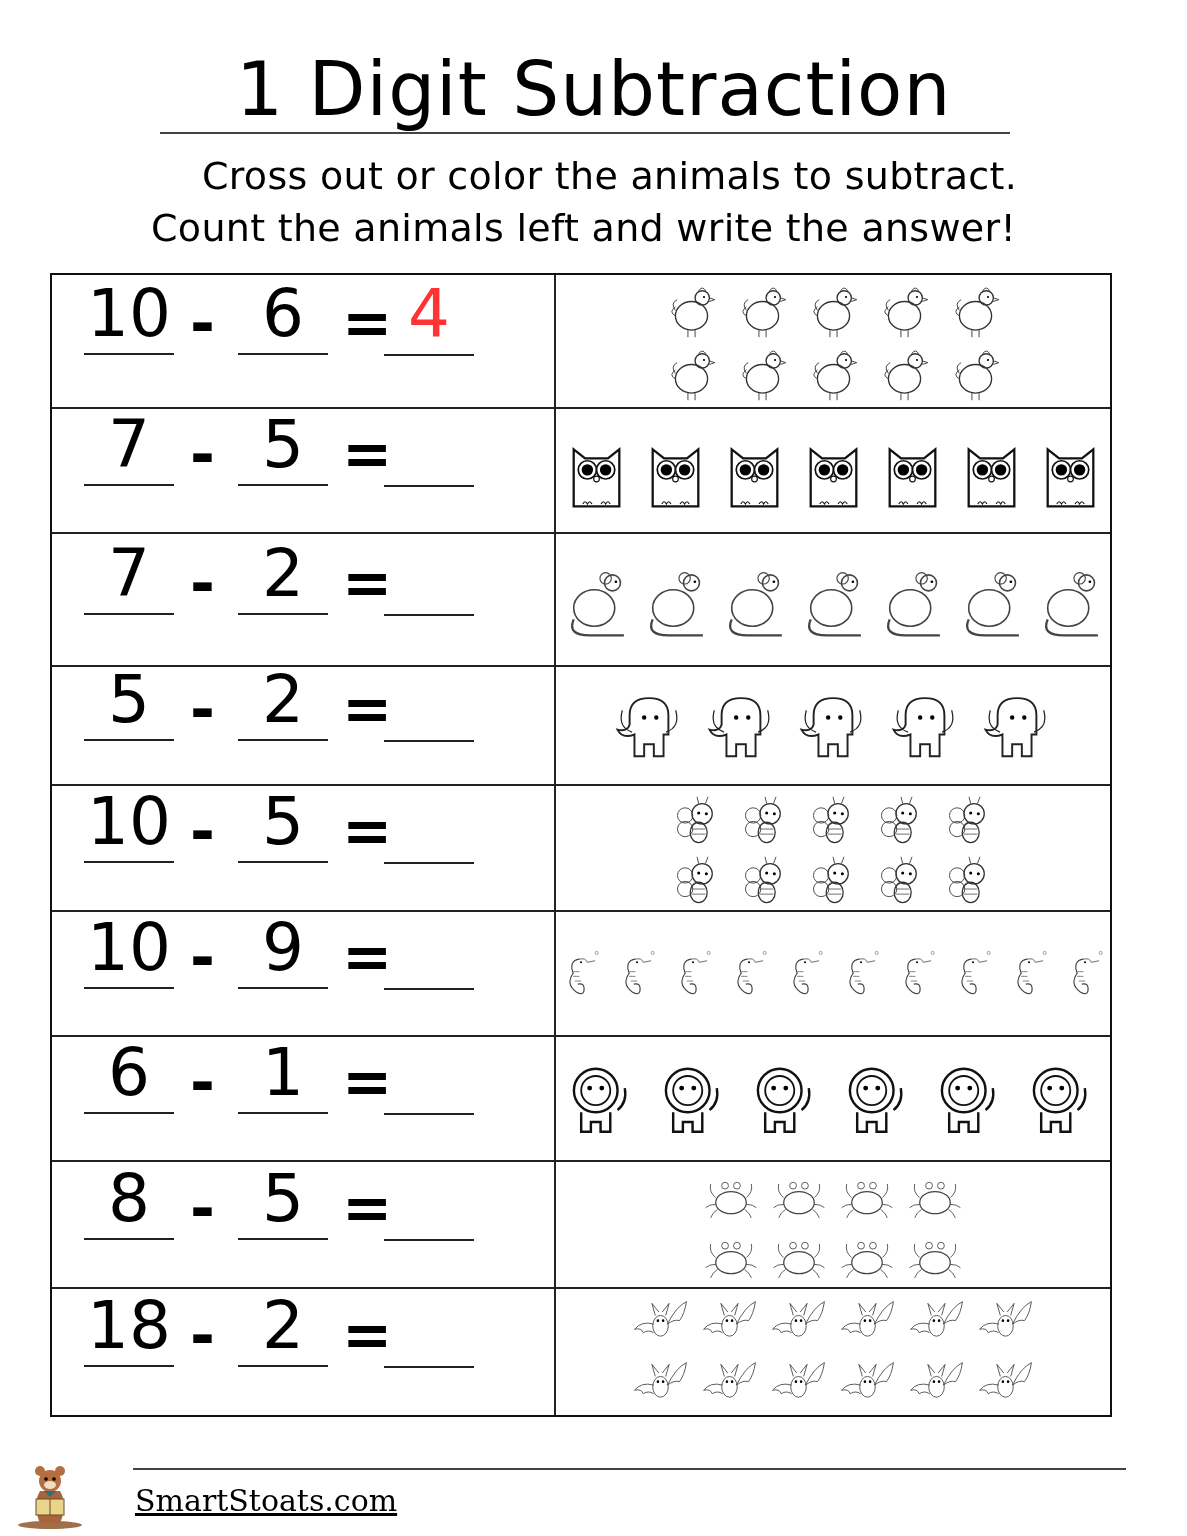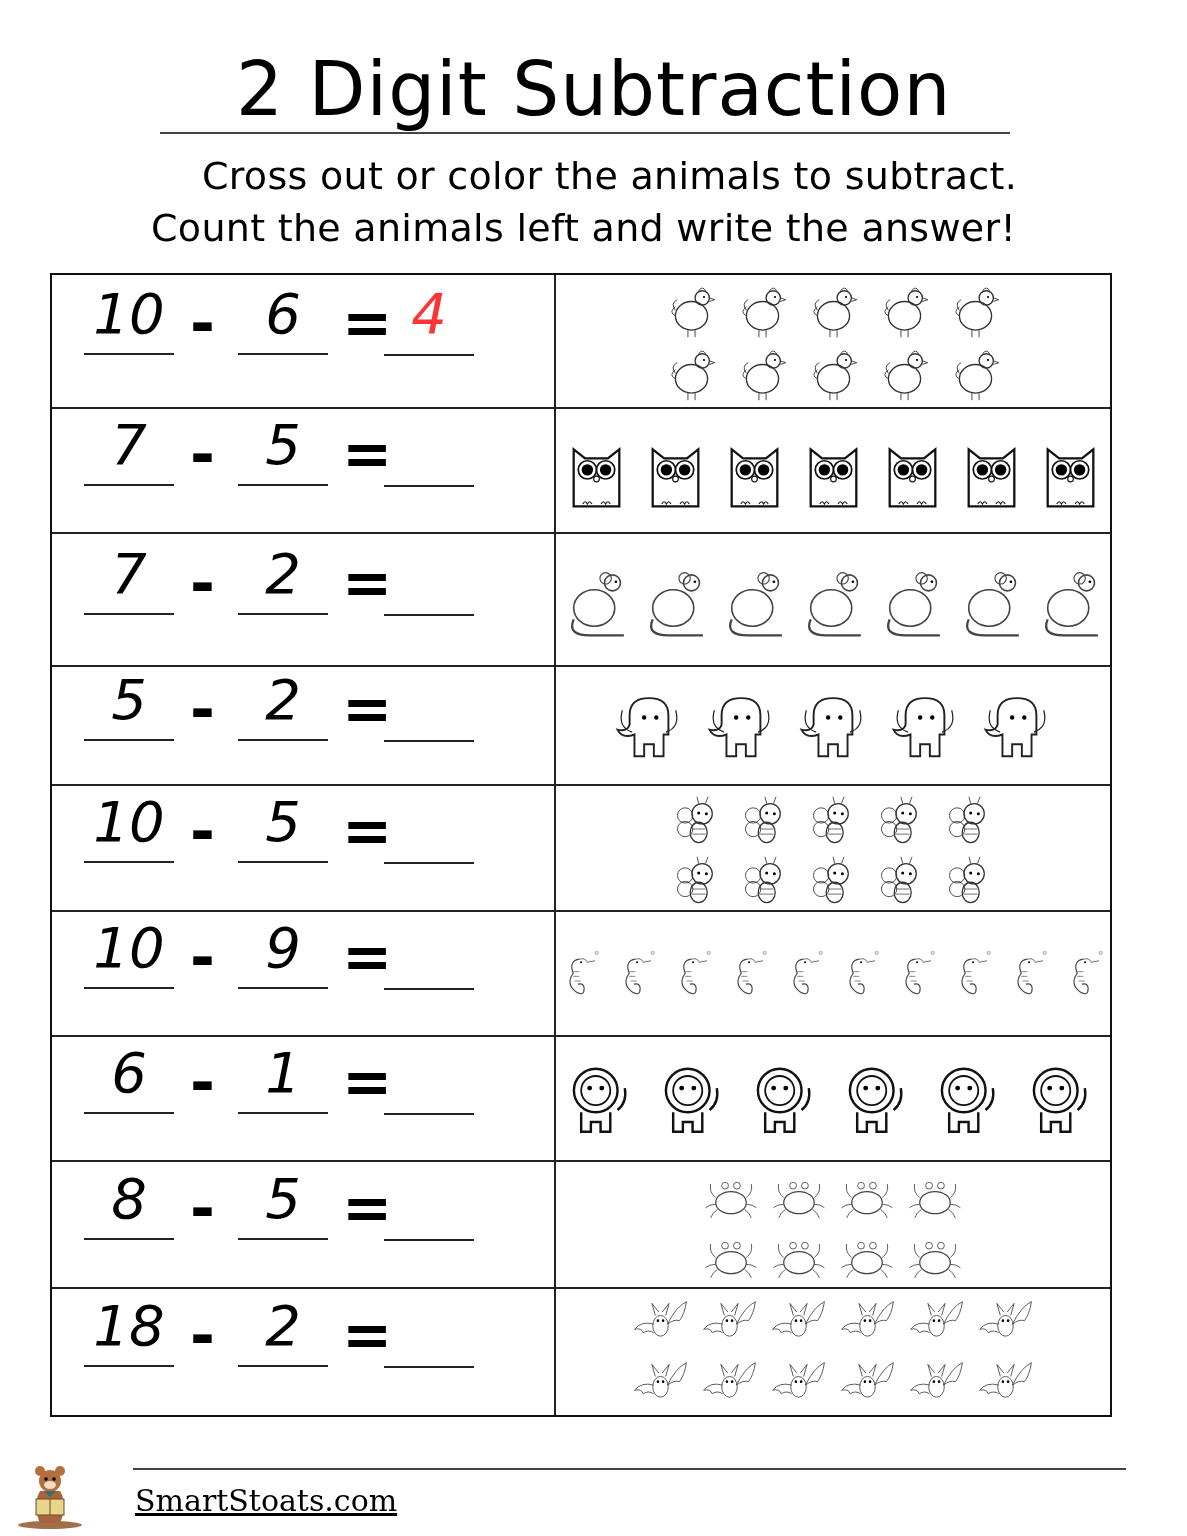--- a/index.html
+++ b/index.html
@@ -11,40 +11,40 @@
   .instr { position: absolute; left: 0; width: 1187px; text-align: center; font-size: 38px;
            font-family: "DejaVu Sans", sans-serif; white-space: nowrap; letter-spacing: 0.3px; }
   .instr1 { top: 154px; left: 16px; }
   .instr2 { top: 206px; left: -10px; }
   .sheet { position: absolute; left: 50px; top: 273px; width: 1062px; height: 1144px;
            border: 2px solid #111; box-sizing: border-box; }
   .row { position: absolute; left: 0; width: 1058px; border-top: 2px solid #222; box-sizing: border-box; }
   .row.first { border-top: none; }
   .divider { position: absolute; left: 502px; top: 0; bottom: 0; width: 2px; background: #222; }
   .eq { position: absolute; left: 0; top: 0; width: 502px; height: 100%; }
-  .slot { position: absolute; width: 90px; text-align: center; font-size: 56px; line-height: 66px;
-          font-family: "DejaVu Sans", sans-serif; font-style: italic; }
+  .slot { position: absolute; width: 90px; text-align: center; font-size: 66px; line-height: 66px;
+          font-family: "DejaVu Sans", sans-serif; }
   .slot .line { position: absolute; left: 0; right: 0; height: 2px; background: #222; }
   .op { position: absolute; font-size: 60px; line-height: 60px; font-weight: bold; font-family: "DejaVu Sans", sans-serif; }
   .answer { color: #ff3333; }
   .pics { position: absolute; left: 504px; top: 0; right: 0; height: 100%;
           display: flex; flex-direction: column; justify-content: center; align-items: center; gap: 4px; }
   .pics-row { display: flex; gap: 6px; }
   .animal { width: 66px; height: 70px; }
   .animal svg { width: 100%; height: 100%; }
   .footer-rule { position: absolute; left: 133px; top: 1468px; width: 993px; height: 2px; background: #444; }
   .footer-link { position: absolute; left: 135px; top: 1483px; font-size: 30px;
                  font-family: "DejaVu Serif", serif; color: #000; text-decoration: underline;
                  text-decoration-thickness: 3px; }
   .mascot { position: absolute; left: 14px; top: 1463px; width: 72px; height: 66px; }
 </style>
 </head>
 <body>
 
-<div class="title">2 Digit Subtraction</div>
+<div class="title">1 Digit Subtraction</div>
 <div class="title-rule"></div>
 <div class="instr instr1">Cross out or color the animals to subtract.</div>
 <div class="instr instr2">Count the animals left and write the answer!</div>
 
 <div class="sheet">
   <div class="divider"></div>
   <div id="rows">
       <div class="row first" style="top: 0px; height: 132px;">
         <div class="eq">
           <div class="slot" style="left:32px;top:6px;height:70px"><span>10</span><div class="line" style="top:72px"></div></div>

